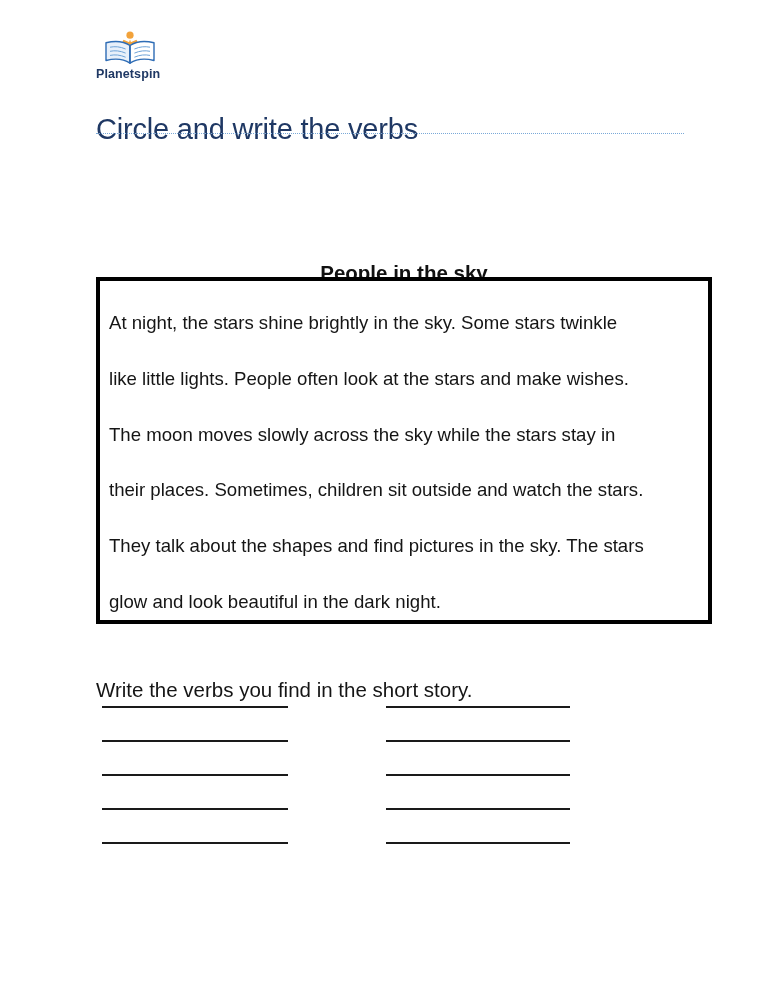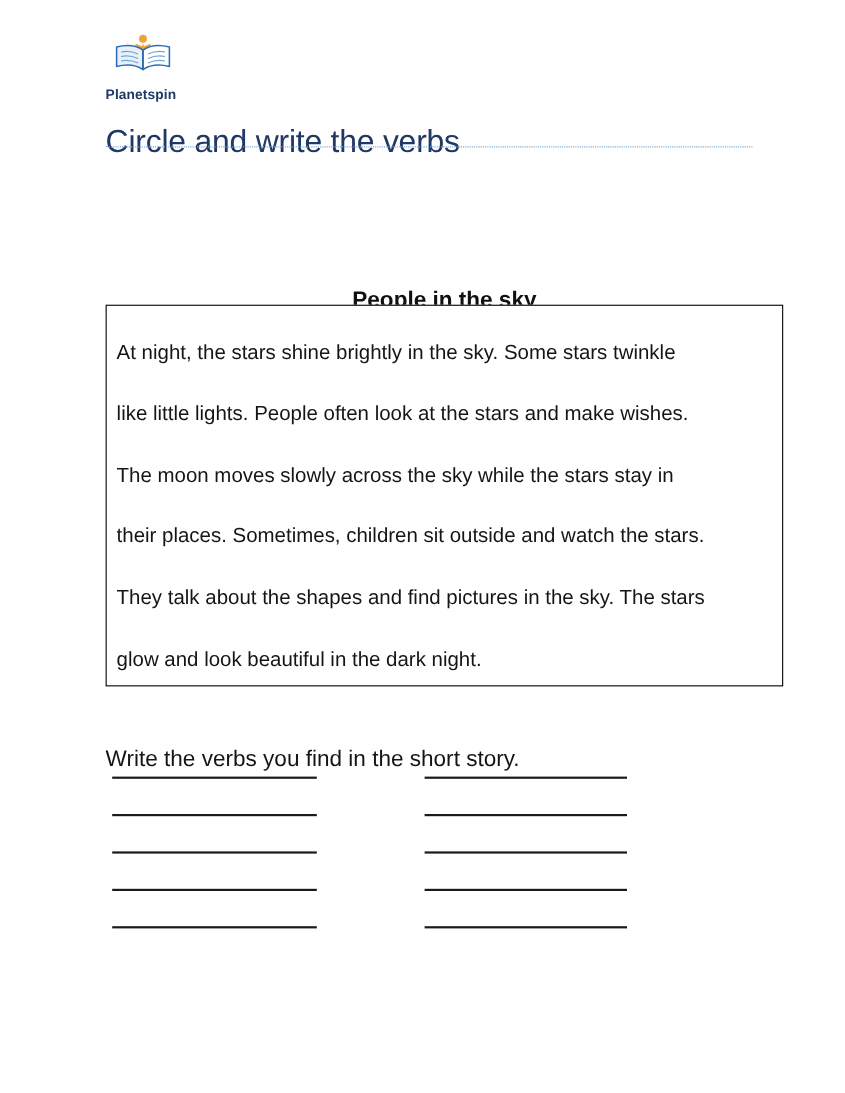--- a/index.html
+++ b/index.html
@@ -30,21 +30,21 @@
     top: 30px;
     width: 170px;
   }
   .brand-mark {
     width: 60px;
     height: 38px;
     display: block;
     margin-left: 4px;
   }
   .brand-name {
-    margin-top: 12px;
+    margin-top: 0;
     font-size: 12.5px;
     font-weight: bold;
     color: #1f3864;
     letter-spacing: 0.1px;
     line-height: 1.1;
   }
 
   
   .worksheet-title {
     position: absolute;
@@ -91,21 +91,21 @@
     line-height: 1.2;
   }
 
   
   .story-box {
     position: absolute;
     left: 96px;
     top: 277px;
     width: 616px;
     height: 347px;
-    border: 1px solid #000000;
+    border: 4px solid #000000;
     box-sizing: border-box;
     background: #ffffff;
     padding: 14px 9px 0 9px;
   }
   .story-text {
     font-size: 18.6px;
     color: #151515;
     line-height: 3.0;
     text-align: left;
     white-space: pre-line;

